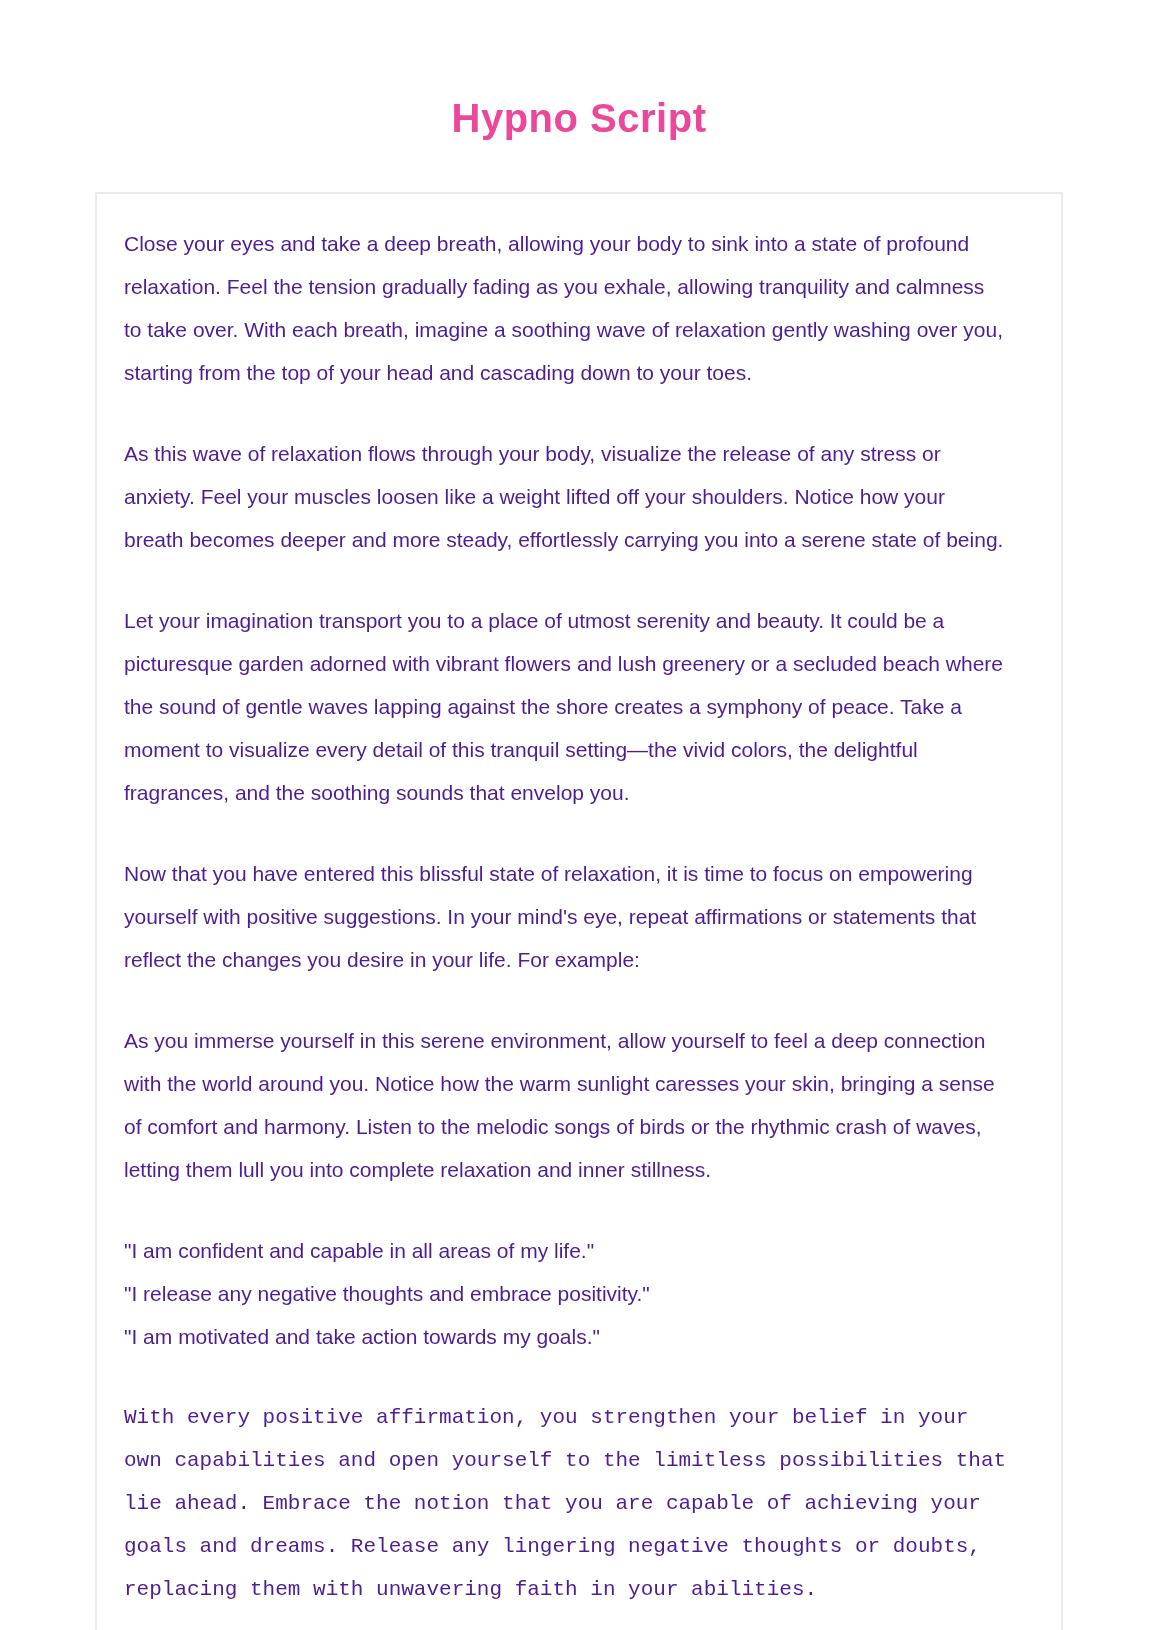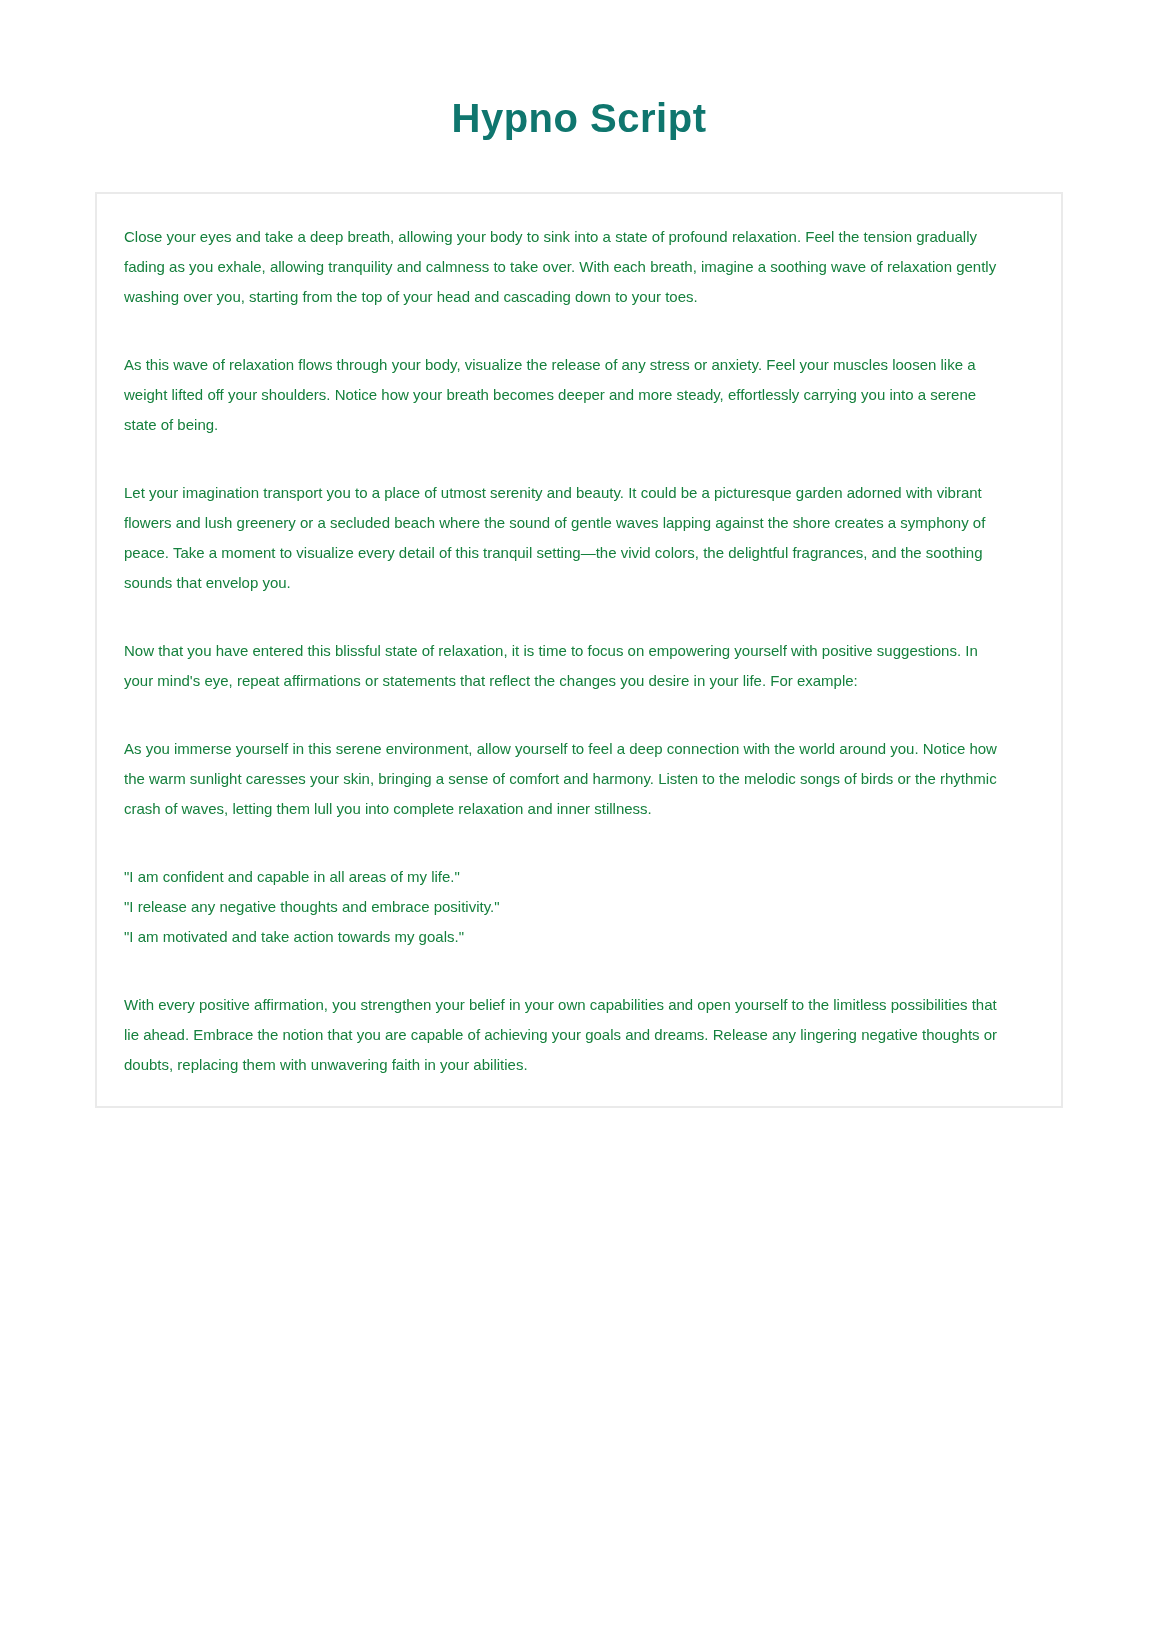--- a/index.html
+++ b/index.html
@@ -17,21 +17,21 @@
   .content {
     margin-left: 95px;
     width: 968px;
   }
   .title {
     padding-top: 94px;
     text-align: center;
     font-size: 40px;
     line-height: 48px;
     font-weight: 700;
-    color: #0f766e;
+    color: #ec4899;
     letter-spacing: 0.5px;
   }
   .fields {
     margin-top: 26px;
     padding-left: 15px;
   }
   .field-row {
     display: flex;
     align-items: baseline;
     margin-bottom: 21px;
@@ -49,27 +49,27 @@
     position: relative;
     top: -2px;
   }
   .script-box {
     margin-top: 50px;
     border: 2px solid #eaeaea;
     background: #ffffff;
     padding: 28px 54px 26px 27px;
   }
   .script-paragraph {
-    font-size: 15px;
-    line-height: 30px;
-    color: #15803d;
+    font-size: 21px;
+    line-height: 43px;
+    color: #4c1d95;
     white-space: pre-line;
     margin-bottom: 38px;
   }
-  .script-paragraph:last-child { margin-bottom: 0; }
+  .script-paragraph:last-child { margin-bottom: 0; font-family: Liberation Mono, monospace; }
 </style>
 </head>
 <body>
 
 <div class="page">
   <div class="content">
 
     <h1 class="title">Hypno Script</h1>
 
     <div class="fields">

